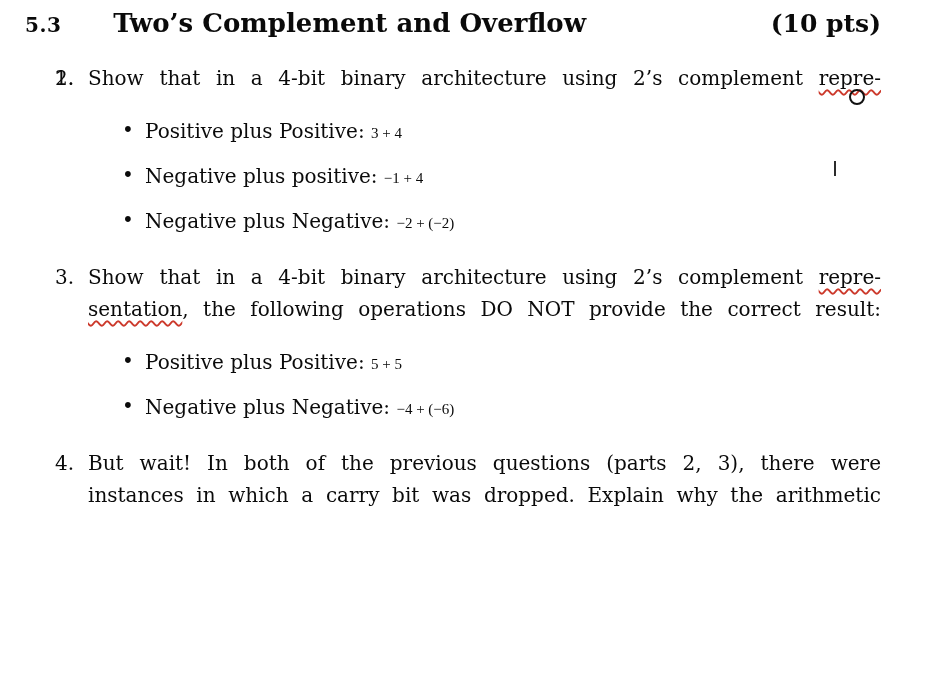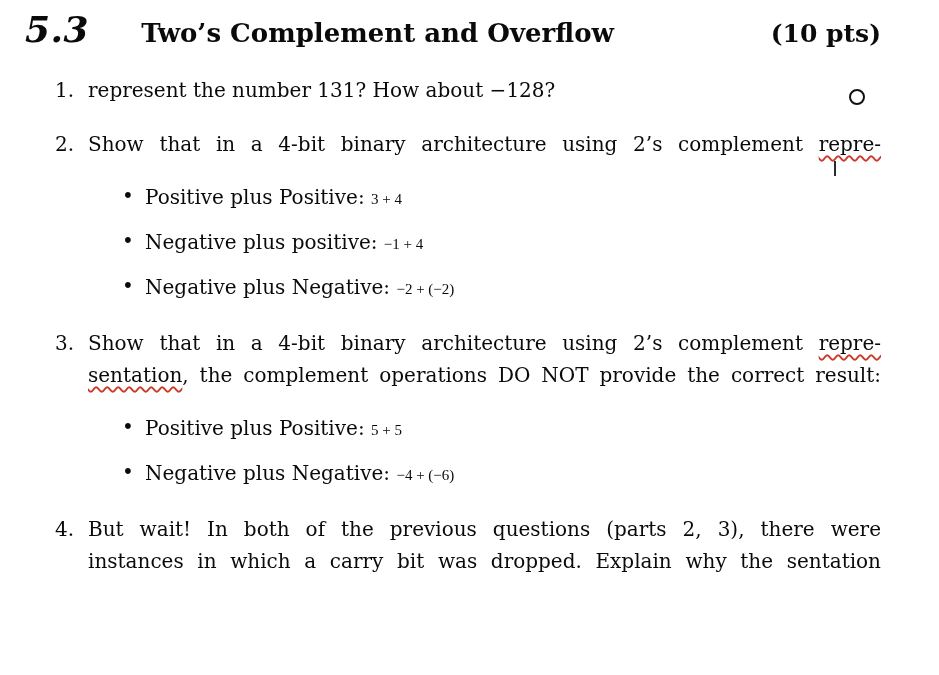--- a/index.html
+++ b/index.html
@@ -25,24 +25,23 @@
   
   .header {
     display: flex;
     justify-content: space-between;
     align-items: baseline;
     padding: 2px 58px 0 25px;
     margin-bottom: 24px;
   }
   .hleft { display: flex; align-items: baseline; }
   .secnum {
-    font-size: 36px;
+    font-size: 20px;
     font-weight: 700;
     letter-spacing: 0.5px;
-    font-style: italic;
   }
   .title {
     font-size: 26px;
     font-weight: 700;
     margin-left: 52px;
   }
   .points {
     font-size: 25px;
     font-weight: 700;
   }
@@ -128,23 +127,20 @@
   <div class="header">
     <div class="hleft">
       <span class="secnum">5.3</span>
       <span class="title">Two’s Complement and Overflow</span>
     </div>
     <span class="points">(10 pts)</span>
   </div>
 
   <div class="item">
     <span class="num">1.</span>
-    <div class="line">
-      <span>represent the number 131? How about −128?</span>
-    </div>
   </div>
 
   <div class="item">
     <span class="num">2.</span>
     <div class="line fill">
       <span>Show that in a 4-bit binary architecture using 2’s complement </span><span class="spell">repre-</span>
     </div>
     <div class="bullets">
       <div class="bullet">
         <span class="dot">•</span>
@@ -160,40 +156,40 @@
       </div>
     </div>
   </div>
 
   <div class="item">
     <span class="num">3.</span>
     <div class="line fill">
       <span>Show that in a 4-bit binary architecture using 2’s complement </span><span class="spell">repre-</span>
     </div>
     <div class="line fill">
-      <span class="spell">sentation</span><span>, the complement operations DO NOT provide the correct result:</span>
+      <span class="spell">sentation</span><span>, the following operations DO NOT provide the correct result:</span>
     </div>
     <div class="bullets">
       <div class="bullet">
         <span class="dot">•</span>
         <span>Positive plus Positive: </span><span class="expr">5 + 5</span>
       </div>
       <div class="bullet">
         <span class="dot">•</span>
         <span>Negative plus Negative: </span><span class="expr">−4 + (−6)</span>
       </div>
     </div>
   </div>
 
   <div class="item">
     <span class="num">4.</span>
     <div class="line fill">
       <span>But wait!  In both of the previous questions (parts 2, 3), there were</span>
     </div>
     <div class="line fill">
-      <span>instances in which a carry bit was dropped. Explain why the sentation</span>
+      <span>instances in which a carry bit was dropped. Explain why the arithmetic</span>
     </div>
   </div>
 
   <div class="circle-annot"></div>
   <div class="ibeam"></div>
 
 </div>
 
 </body></html>

